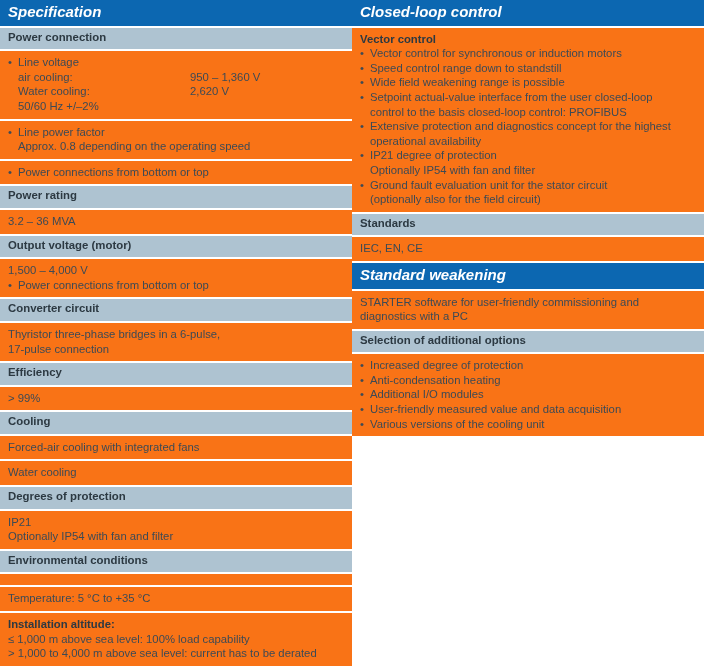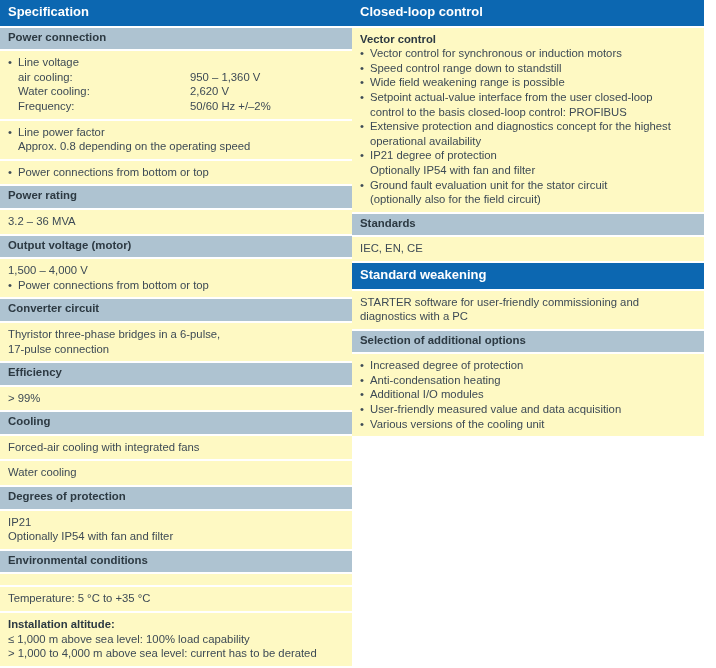--- a/index.html
+++ b/index.html
@@ -25,31 +25,32 @@
     display: flex;
     flex-direction: column;
     gap: 2px;
   }
   .column.right-column {
     margin-left: 0;
   }
 
   
   .row {
-    background: #fef9c3;
+    background: #f97316;
     padding: 4px 8px 5px 8px;
     line-height: 14.6px;
     box-sizing: border-box;
   }
   .row.header-main {
     background: #0c67b1;
     color: #ffffff;
     font-weight: bold;
-    font-size: 13px;
+    font-size: 15px;
     padding: 5px 8px 6px 8px;
+    font-style: italic;
   }
   .row.header-section {
     background: #aec3d1;
     color: #2c3942;
     font-weight: bold;
     font-size: 11.4px;
     padding: 2px 8px 5px 8px;
   }
   .row.spacer {
     height: 11px;
@@ -105,21 +106,20 @@
         </div>
         <div class="kv">
           <span class="k">air cooling:</span>
           <span class="v">950 – 1,360 V</span>
         </div>
         <div class="kv">
           <span class="k">Water cooling:</span>
           <span class="v">2,620 V</span>
         </div>
         <div class="kv">
-          <span class="k">Frequency:</span>
           <span class="v">50/60 Hz +/–2%</span>
         </div>
       </div>
       <div class="row">
         <div class="bullet">
           <span class="dot">•</span>
           <span class="btext">Line power factor</span>
         </div>
         <div class="line sub">Approx. 0.8 depending on the operating speed</div>
       </div>

